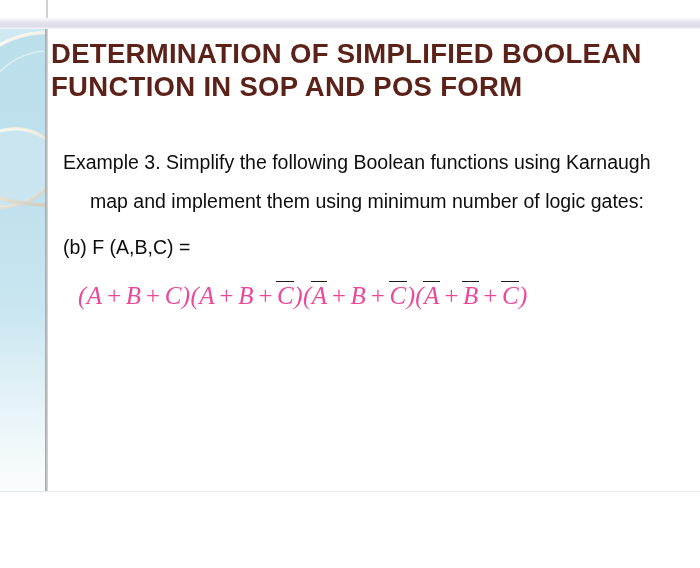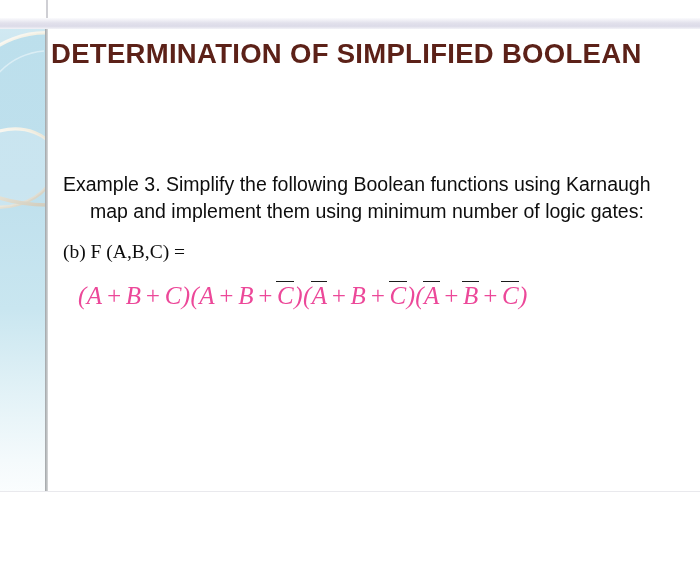--- a/index.html
+++ b/index.html
@@ -102,28 +102,27 @@
   
   .body-block {
     position: absolute;
     left: 15px; top: 114px;
     width: 610px;
     color: #0d0d0d;
   }
   .para-example {
     font-family: "Liberation Sans", sans-serif;
     font-size: 19.5px;
-    line-height: 27px;
+    line-height: 39px;
     padding-left: 27px;
     text-indent: -27px;
-    margin-top: 28px;
   }
   .para-b {
     margin-top: 13px;
-    font-family: Liberation Serif, serif;
+    font-family: Liberation Sans, sans-serif;
     font-size: 19.5px;
     line-height: 27px;
   }
 
   
   .math-block {
     position: absolute;
     left: 30px; top: 252px;
     font-family: "Liberation Serif", serif;
     font-style: italic;
@@ -186,20 +185,21 @@
 
       <path d="M -20 96 A 70 70 0 0 1 44 22" fill="none" stroke="#ffffff" stroke-opacity="0.45" stroke-width="1.6"></path>
     </svg>
   </div>
   <div class="sidebar-divider"></div>
 
   <div class="canvas">
 
     <div class="title-block">
       <div class="title-line">DETERMINATION OF SIMPLIFIED BOOLEAN</div>
+      <div class="title-line">FUNCTION IN SOP AND POS FORM</div>
     </div>
 
     <div class="body-block">
       <div class="para-example">Example 3. Simplify the following Boolean functions using Karnaugh map and implement them using minimum number of logic gates:</div>
       <div class="para-b">(b) F (A,B,C) =</div>
     </div>
 
     <div class="math-block"><span class="paren">(</span><span>A</span><span class="op">+</span><span>B</span><span class="op">+</span><span>C</span><span class="paren">)</span><span class="paren">(</span><span>A</span><span class="op">+</span><span>B</span><span class="op">+</span><span class="ovl">C</span><span class="paren">)</span><span class="paren">(</span><span class="ovl">A</span><span class="op">+</span><span>B</span><span class="op">+</span><span class="ovl">C</span><span class="paren">)</span><span class="paren">(</span><span class="ovl">A</span><span class="op">+</span><span class="ovl">B</span><span class="op">+</span><span class="ovl">C</span><span class="paren">)</span></div>
 
   </div>

